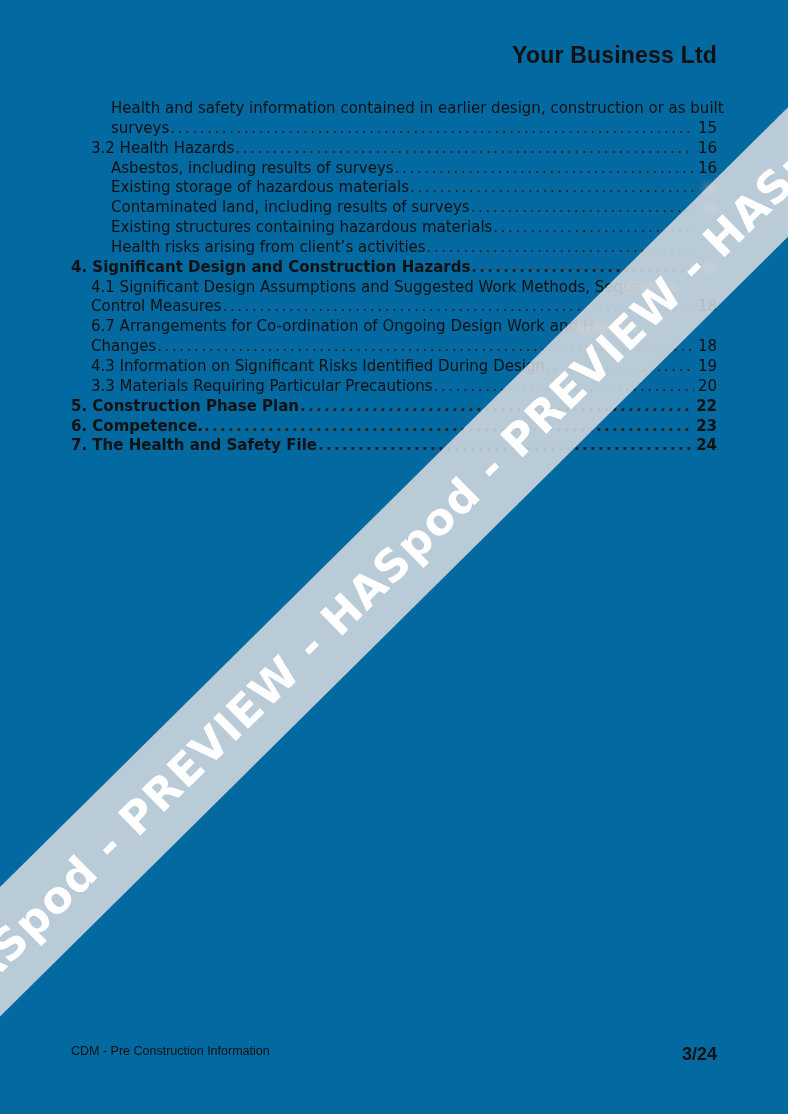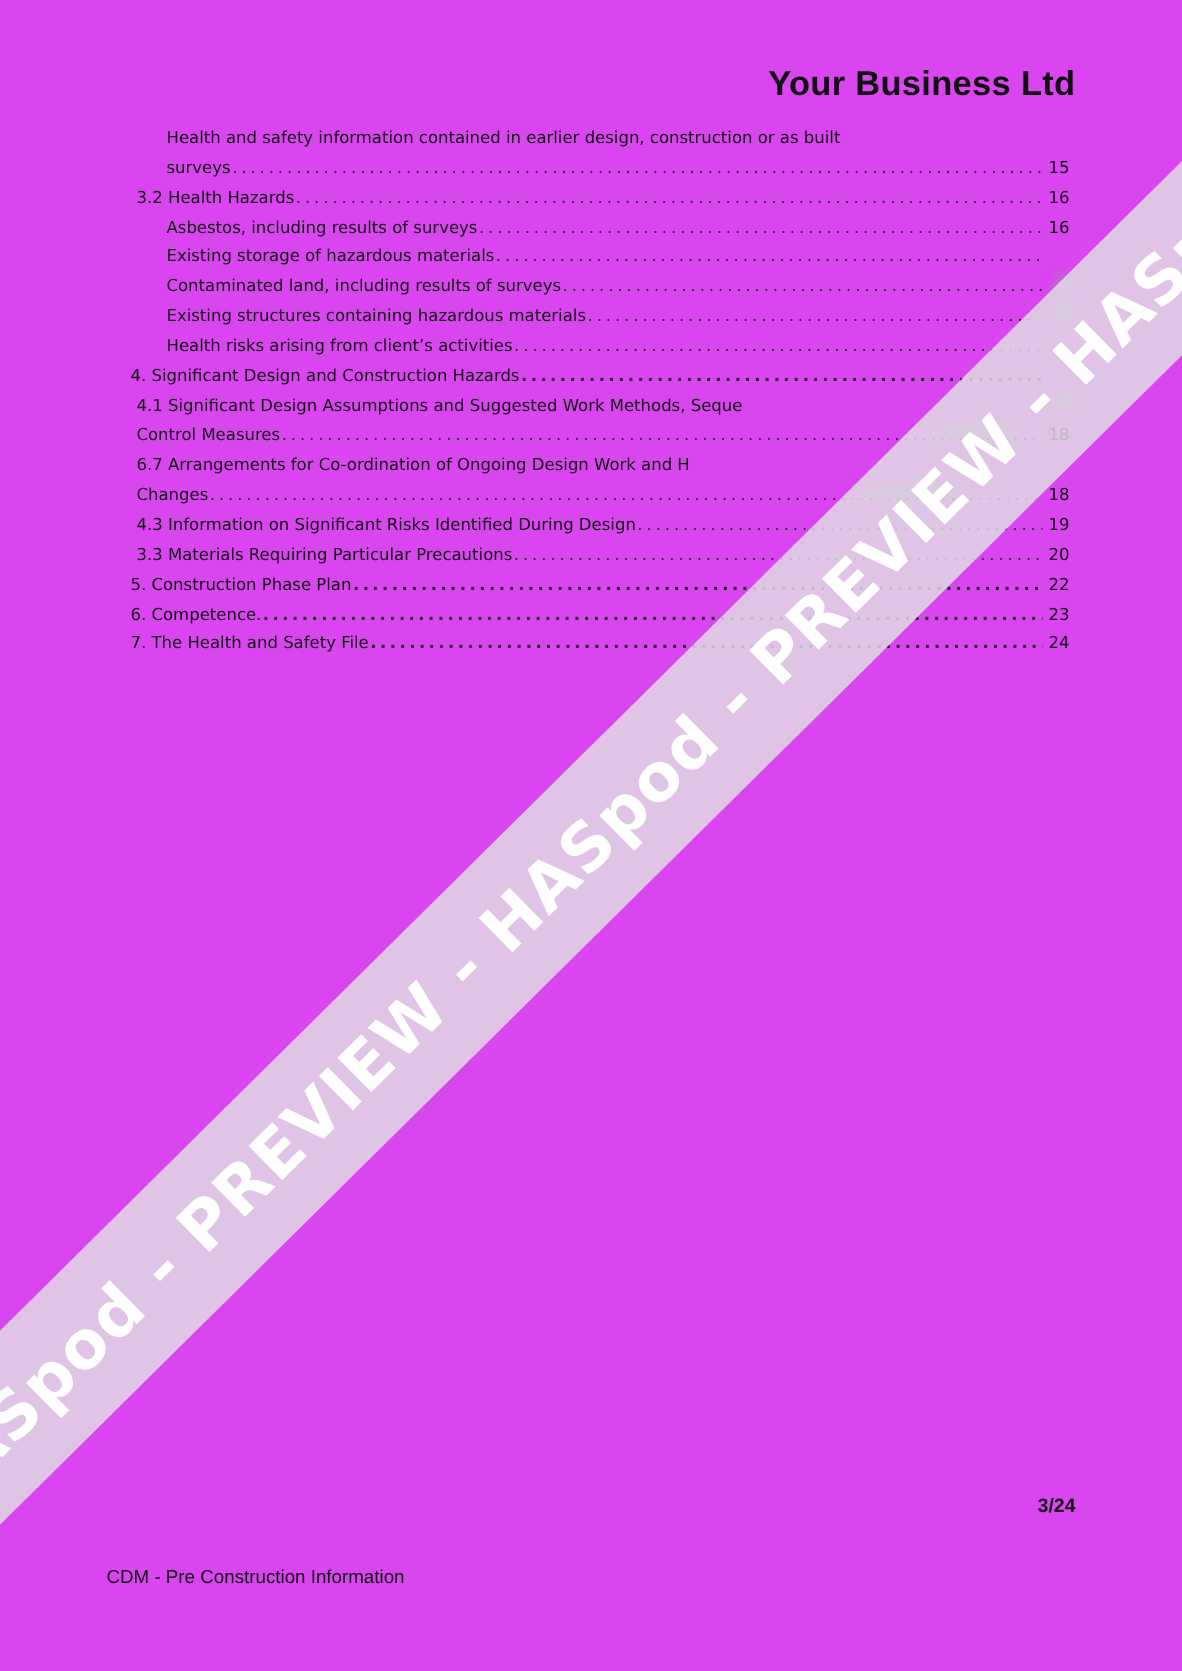--- a/index.html
+++ b/index.html
@@ -12,51 +12,51 @@
       height: 1114px;
       position: relative;
       overflow: hidden;
       font-family: "DejaVu Sans", sans-serif;
       color: #111111;
     }
     .page {
       position: absolute;
       left: 0; top: 0;
       width: 788px; height: 1114px;
-      background: #d946ef;
+      background: #0369a1;
     }
     .header-title {
       position: absolute;
       right: 71px;
       top: 42px;
       font-family: "Liberation Sans", sans-serif;
       font-weight: bold;
       font-size: 23px;
       letter-spacing: 0.2px;
       color: #111111;
       white-space: nowrap;
     }
     .toc {
       position: absolute;
       left: 71px;
-      top: 82px;
+      top: 99px;
       width: 646px;
-      font-size: 11px;
+      font-size: 15px;
       line-height: 19.85px;
     }
     .toc-row {
       position: relative;
       display: flex;
       align-items: baseline;
       white-space: nowrap;
     }
     .toc-row.lvl0 { padding-left: 0; }
     .toc-row.lvl1 { padding-left: 20px; }
     .toc-row.lvl2 { padding-left: 40px; }
-    .toc-row.bold { font-weight: normal; margin-left: 16px; }
+    .toc-row.bold { font-weight: bold; }
     .toc-row .label {
       flex: 0 0 auto;
     }
     .toc-row .leader {
       flex: 1 1 auto;
       overflow: hidden;
       margin: 0 4px 0 1px;
       letter-spacing: 2.6px;
       color: #222;
       font-weight: normal;
@@ -78,24 +78,24 @@
       left: 71px;
       top: 1044px;
       font-family: "Liberation Sans", sans-serif;
       font-size: 12.5px;
       color: #111;
       text-align: center;
     }
     .footer-right {
       position: absolute;
       right: 71px;
-      top: 996px;
+      top: 1044px;
       font-family: "Liberation Sans", sans-serif;
       font-weight: bold;
-      font-size: 13px;
+      font-size: 18px;
       color: #111;
     }
 
     
     .watermark {
       position: absolute;
       left: -260px;
       top: 510px;
       width: 1320px;
       height: 92px;

